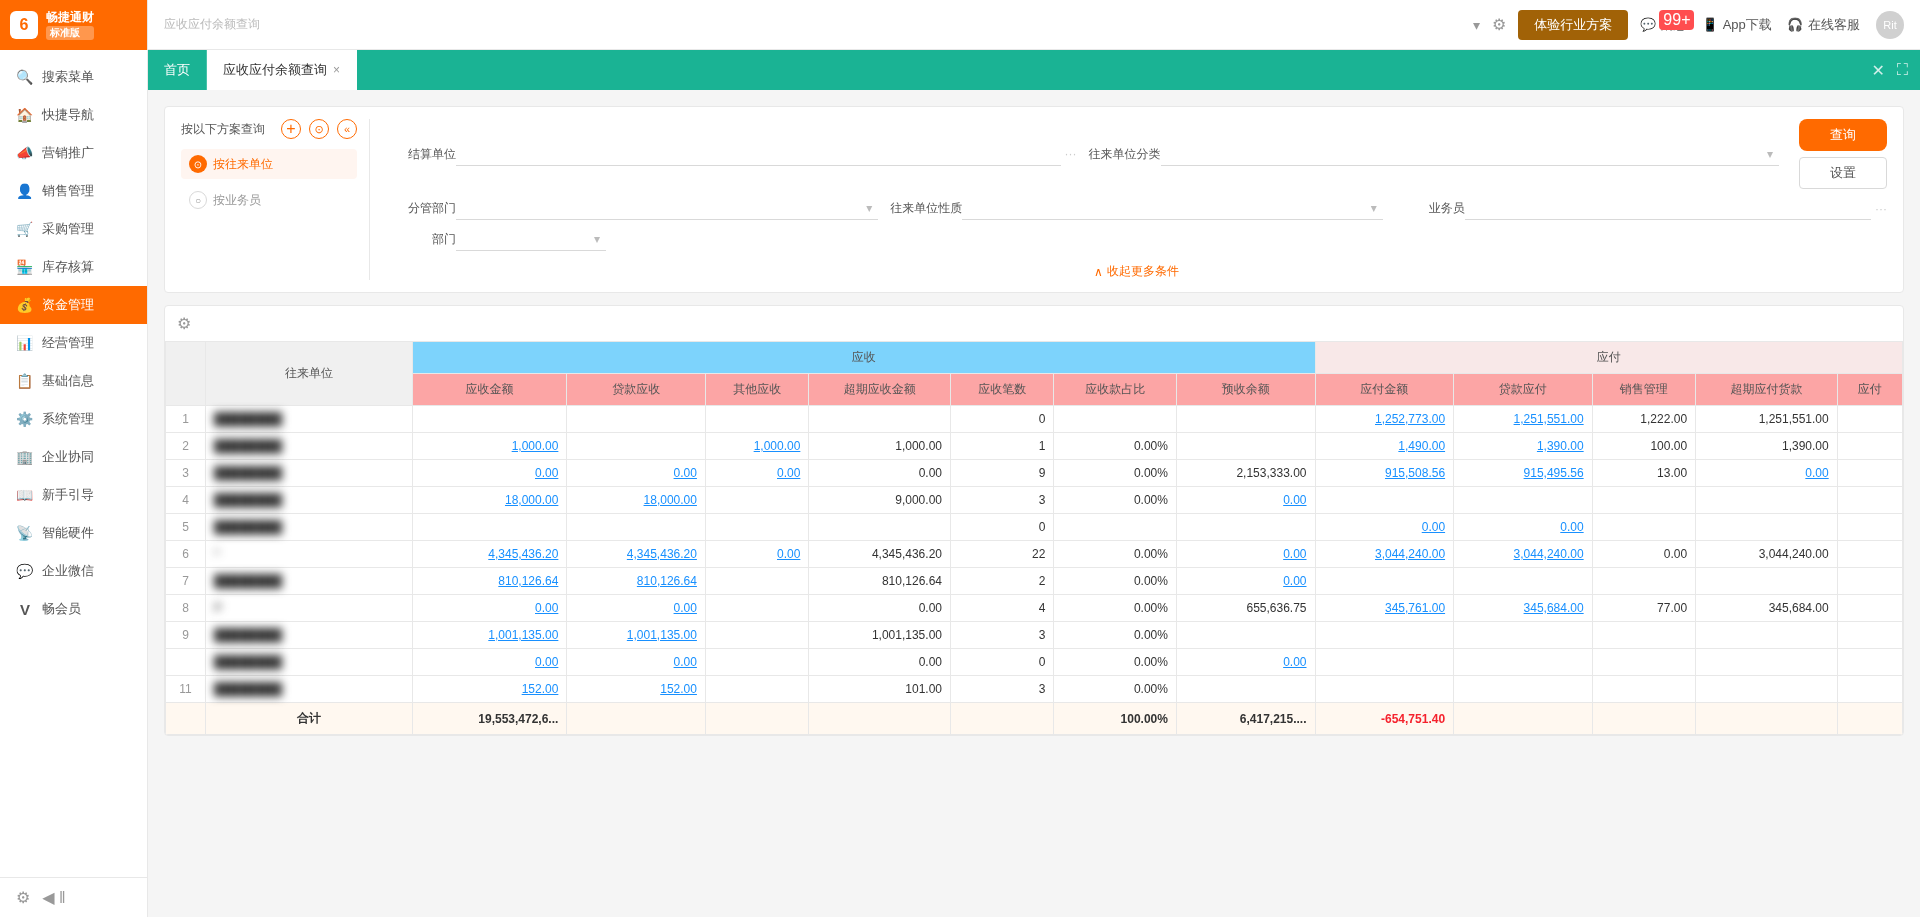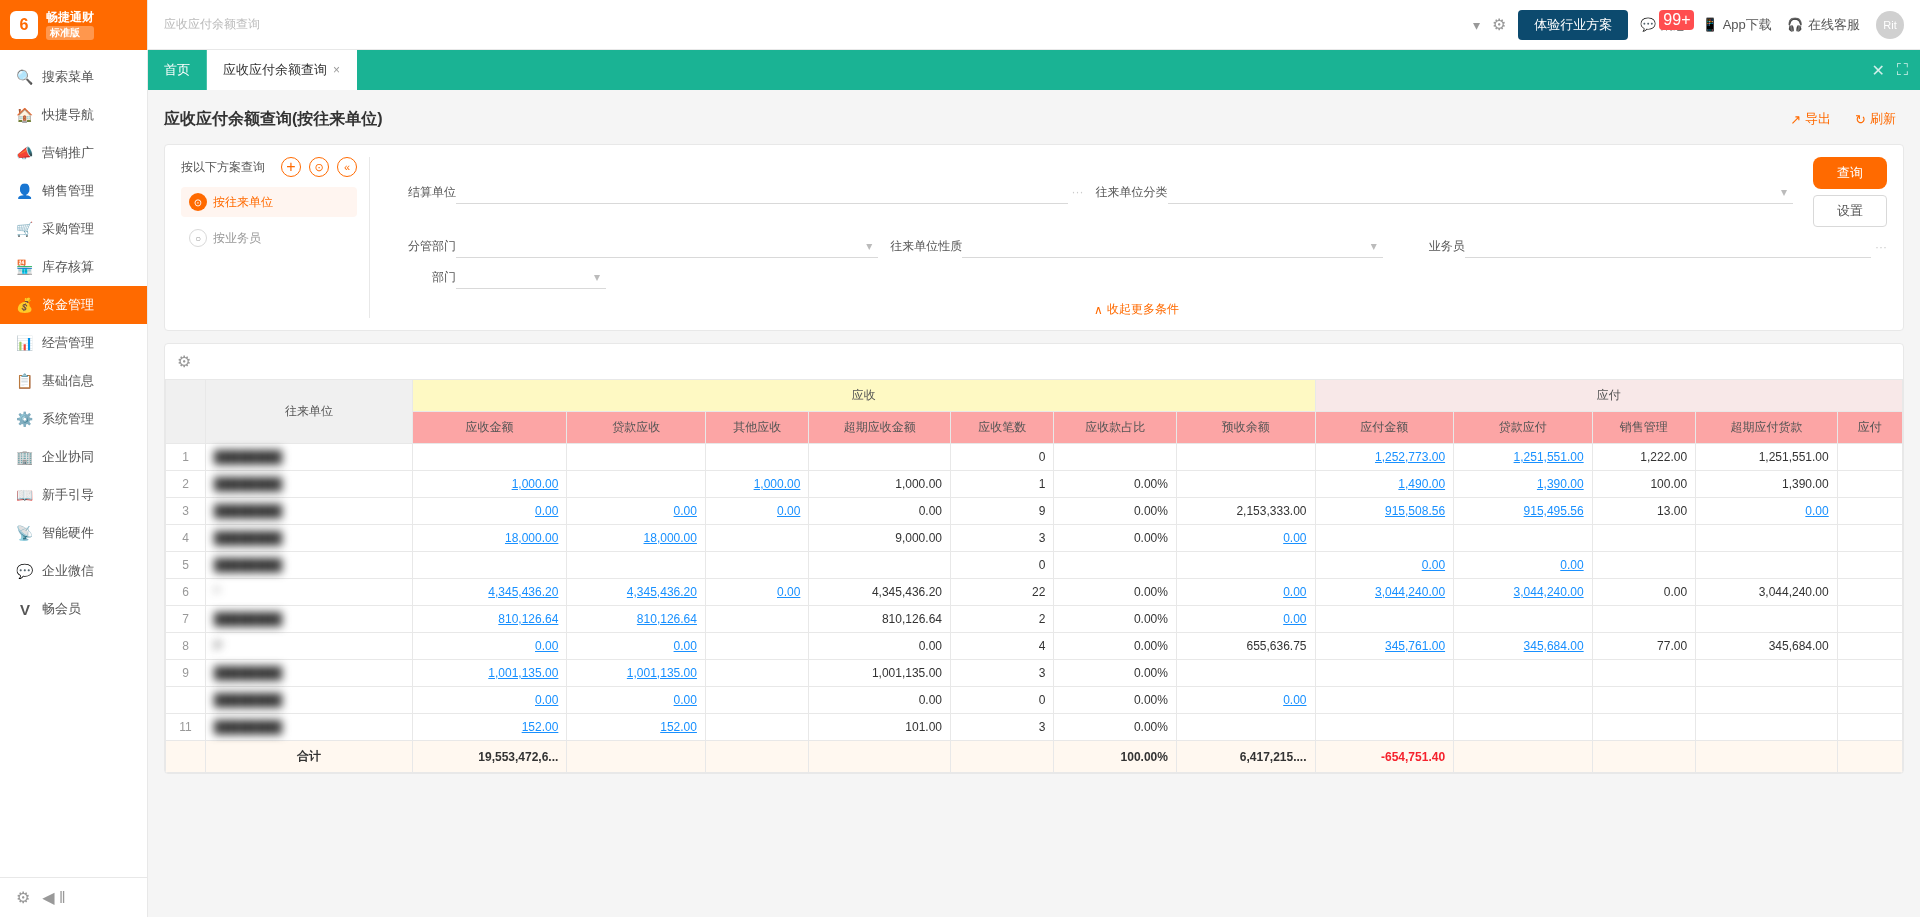--- a/index.html
+++ b/index.html
@@ -32,21 +32,21 @@
     .sidebar-bottom .icon-btn { color: #999; cursor: pointer; font-size: 16px; }
 
     
     .topbar {
       position: fixed; left: 148px; top: 0; right: 0; height: 50px; background: #fff; border-bottom: 1px solid #e8e8e8;
       display: flex; align-items: center; padding: 0 16px; z-index: 99; gap: 12px;
     }
     .topbar-breadcrumb { color: #999; font-size: 12px; display: flex; align-items: center; gap: 4px; flex: 1; }
     .topbar-breadcrumb .bc-text { color: #bbb; }
     .topbar-btn-orange {
-      background: #0c4a6e; color: #fff; border: none; padding: 6px 16px; border-radius: 4px; cursor: pointer; font-size: 13px;
+      background: #a16207; color: #fff; border: none; padding: 6px 16px; border-radius: 4px; cursor: pointer; font-size: 13px;
     }
     .topbar-right { display: flex; align-items: center; gap: 16px; color: #555; font-size: 13px; }
     .topbar-right .notif-badge { position: relative; }
     .topbar-right .badge { position: absolute; top: -6px; right: -8px; background: #ff4d4f; color: #fff; font-size: 16px; padding: 1px 4px; border-radius: 4px; }
     .topbar-right .icon-btn { cursor: pointer; display: flex; align-items: center; gap: 4px; color: #555; }
     .topbar-right .user-avatar { width: 28px; height: 28px; border-radius: 50%; background: #d0d0d0; display: flex; align-items: center; justify-content: center; color: #fff; font-size: 11px; cursor: pointer; }
     .gear-btn { color: #999; cursor: pointer; font-size: 16px; }
     .chevron-btn { color: #999; cursor: pointer; font-size: 14px; }
 
     
@@ -100,21 +100,21 @@
     .filter-select {
       flex: 1; border: none; border-bottom: 1px solid #d9d9d9; padding: 4px 6px; font-size: 12px; outline: none; background: transparent; color: #333; cursor: pointer;
       display: flex; align-items: center; justify-content: space-between;
     }
     .filter-select .chevron { color: #bbb; }
 
     .collapse-btn { text-align: center; color: #ff6a00; font-size: 12px; cursor: pointer; padding-top: 4px; display: flex; align-items: center; justify-content: center; gap: 4px; }
 
     
     .query-btn { background: #ff6a00; color: #fff; border: none; padding: 7px 24px; border-radius: 8px; font-size: 13px; cursor: pointer; }
-    .settings-btn { background: #fff; color: #555; border: 1px solid #d9d9d9; padding: 6px 23px; border-radius: 4px; font-size: 13px; cursor: pointer; }
+    .settings-btn { background: #fff; color: #555; border: 1px solid #d9d9d9; padding: 6px 30px; border-radius: 4px; font-size: 13px; cursor: pointer; }
 
     
     .table-section {
       background: #fff; border: 1px solid #e8e8e8; border-radius: 4px; overflow: hidden;
     }
 
     .table-toolbar { padding: 8px 12px; display: flex; align-items: center; }
     .table-gear { color: #999; cursor: pointer; font-size: 16px; }
 
     table { width: 100%; border-collapse: collapse; font-size: 12px; }
@@ -256,33 +256,20 @@
   </div>
   <div class="tabbar-right">
     <span class="icon-btn">✕</span>
     <span class="icon-btn">⛶</span>
   </div>
 </div>
 
 <div class="main">
   <div class="content-area">
 
-    <div class="page-header">
-      <div class="page-title">应收应付余额查询(按往来单位)</div>
-      <div class="page-actions">
-        <button class="action-btn">
-          <span>↗</span>
-          <span>导出</span>
-        </button>
-        <button class="action-btn">
-          <span>↻</span>
-          <span>刷新</span>
-        </button>
-      </div>
-    </div>
 
     <div class="filter-section">
       <div style="display:flex; gap: 16px;">
 
         <div style="min-width: 130px; border-right: 1px solid #e8e8e8; padding-right: 12px;">
           <div class="filter-top">
             <span class="filter-label">按以下方案查询</span>
             <div class="filter-icon-btn">+</div>
             <div class="filter-icon-btn" style="font-size:11px;">⊙</div>
             <div class="filter-icon-btn" style="font-size:11px;">«</div>
@@ -364,21 +351,21 @@
     <div class="table-section">
       <div class="table-toolbar">
         <span class="table-gear">⚙</span>
       </div>
       <div style="overflow-x: auto;">
         <table>
           <thead>
             <tr class="group-header">
               <th rowspan="2" style="width:40px;"></th>
               <th rowspan="2" style="min-width:130px;text-align:center;">往来单位</th>
-              <th colspan="7" style="background:#fef9c3; border-bottom:none;">应收</th>
+              <th colspan="7" style="background:#7dd3fc; border-bottom:none;">应收</th>
               <th colspan="5" style="background:#f8e8e8; border-bottom:none;">应付</th>
             </tr>
             <tr>
               <th>应收金额</th>
               <th>贷款应收</th>
               <th>其他应收</th>
               <th>超期应收金额</th>
               <th>应收笔数</th>
               <th>应收款占比</th>
               <th>预收余额</th>

